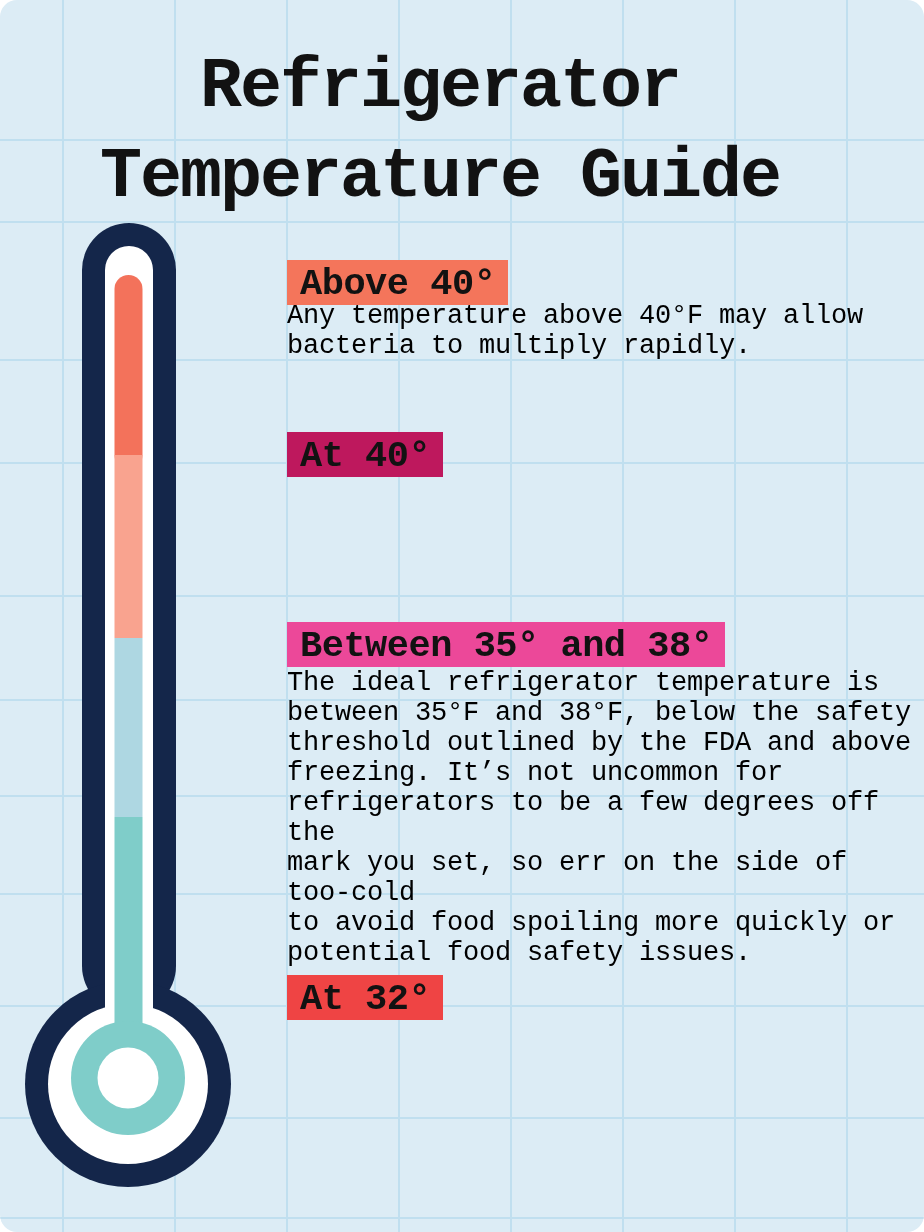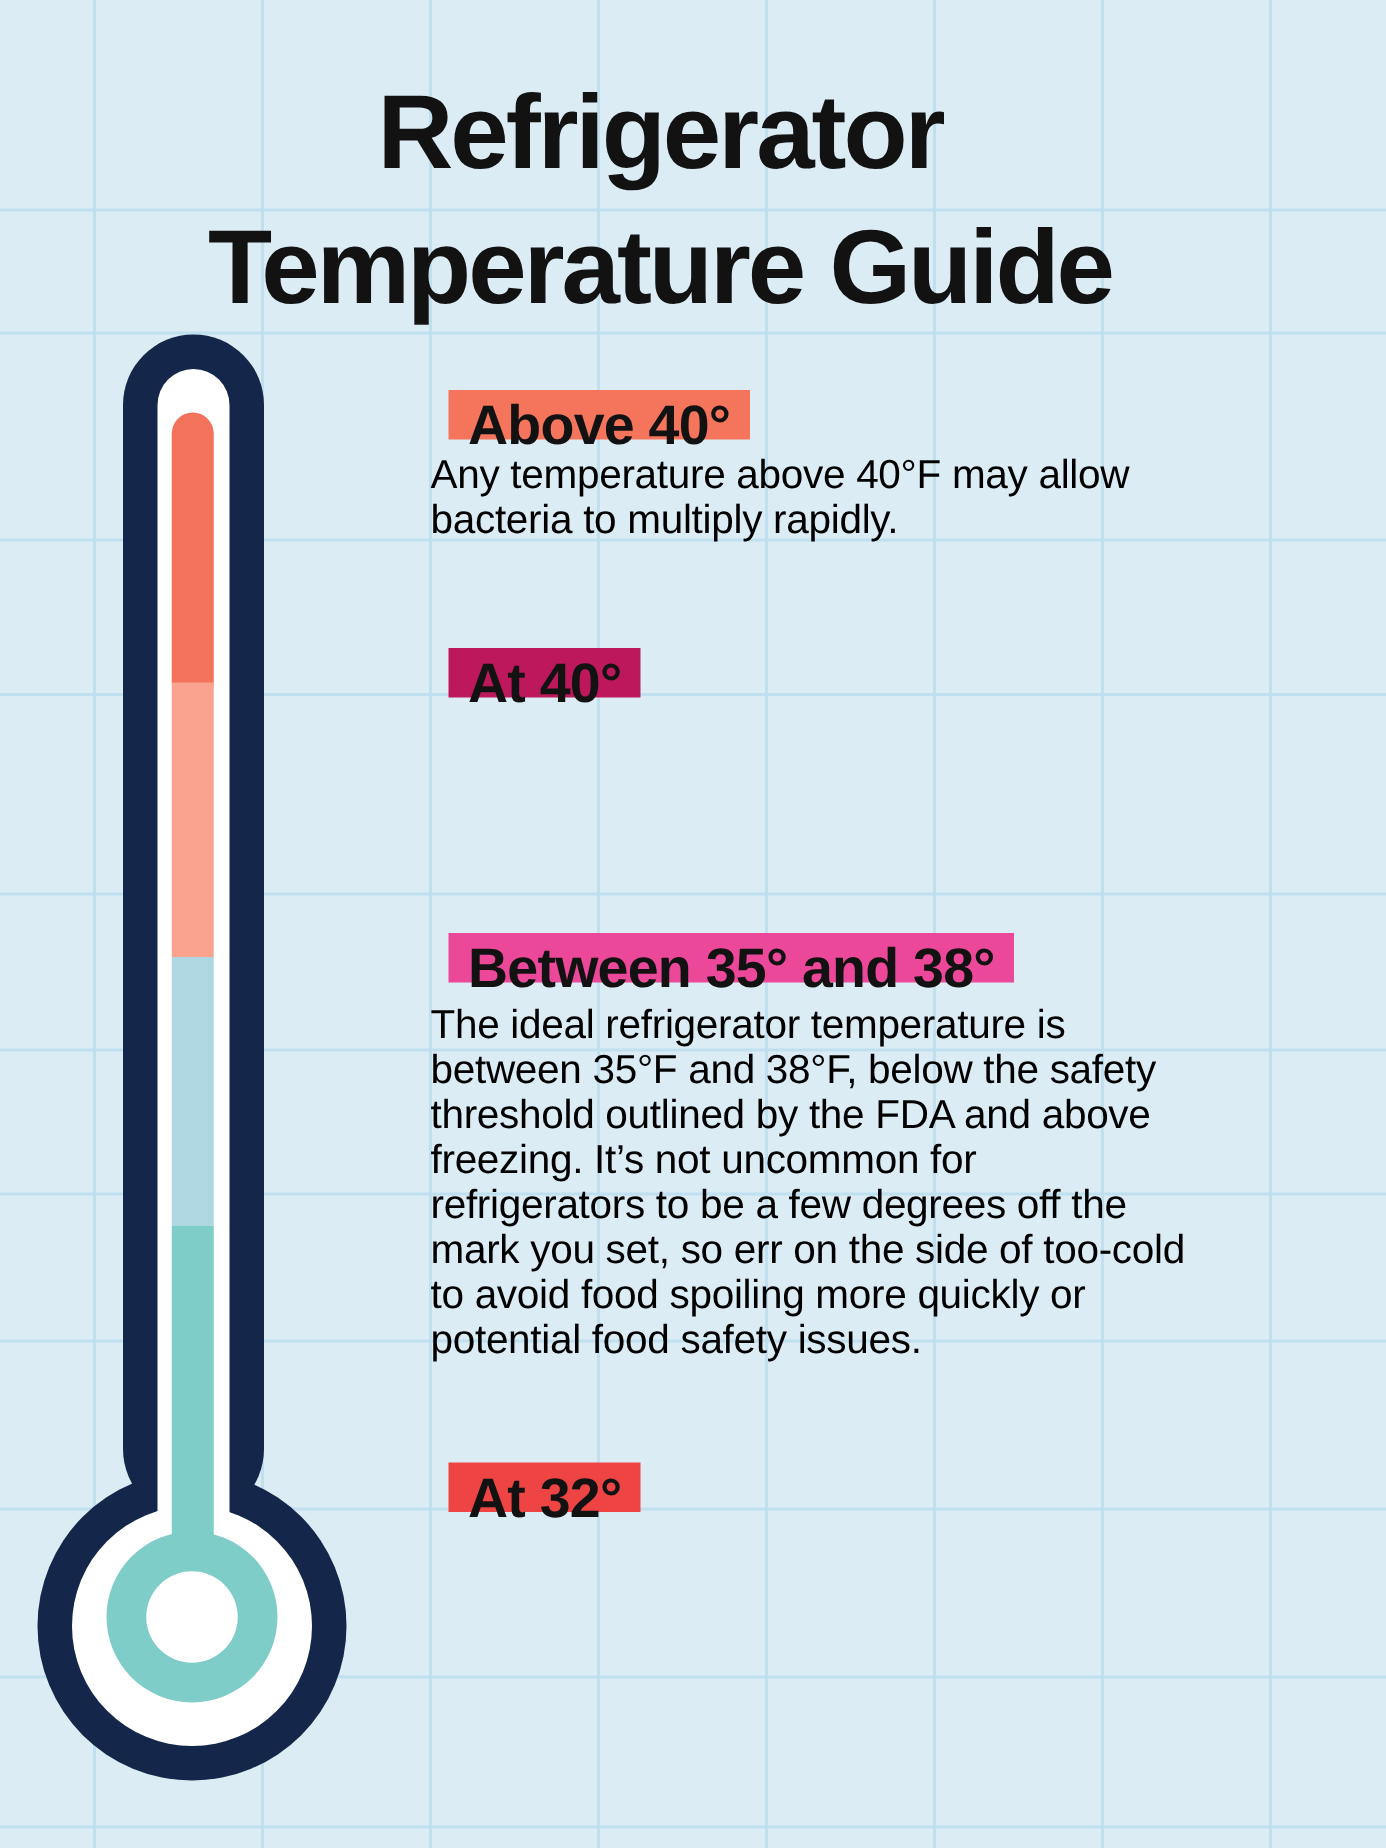--- a/index.html
+++ b/index.html
@@ -1,34 +1,35 @@
 <!DOCTYPE html>
 <html><head>
 <meta charset="utf-8">
 <style>
   html,body{margin:0;padding:0;}
   .canvas{
     position:relative;
     width:924px;height:1232px;
     overflow:hidden;
-    font-family:Liberation Sans, sans-serif;
+    font-family:Liberation Mono, monospace;
     background:#dcecf5;
+    border-radius:17px;
   }
   .grid{position:absolute;left:0;top:0;}
   .title{
     position:absolute;left:0;top:43px;width:880px;
     text-align:center;
     font-weight:bold;font-size:70px;line-height:90px;
     letter-spacing:-2px;color:#121212;
   }
   .thermo{position:absolute;left:0;top:200px;}
   .sec-heading{
-    position:absolute;left:299px;
+    position:absolute;left:287px;
     display:inline-block;
-    height:33px;line-height:48px;
+    height:45px;line-height:48px;
     padding:0 13px;
     font-size:37px;font-weight:bold;color:#121212;
     letter-spacing:-0.5px;
     white-space:nowrap;
   }
   .sec-body{
     position:absolute;left:287px;
     width:637px;margin:0;
     font-size:27px;line-height:30px;color:#000000;
     white-space:pre-line;

